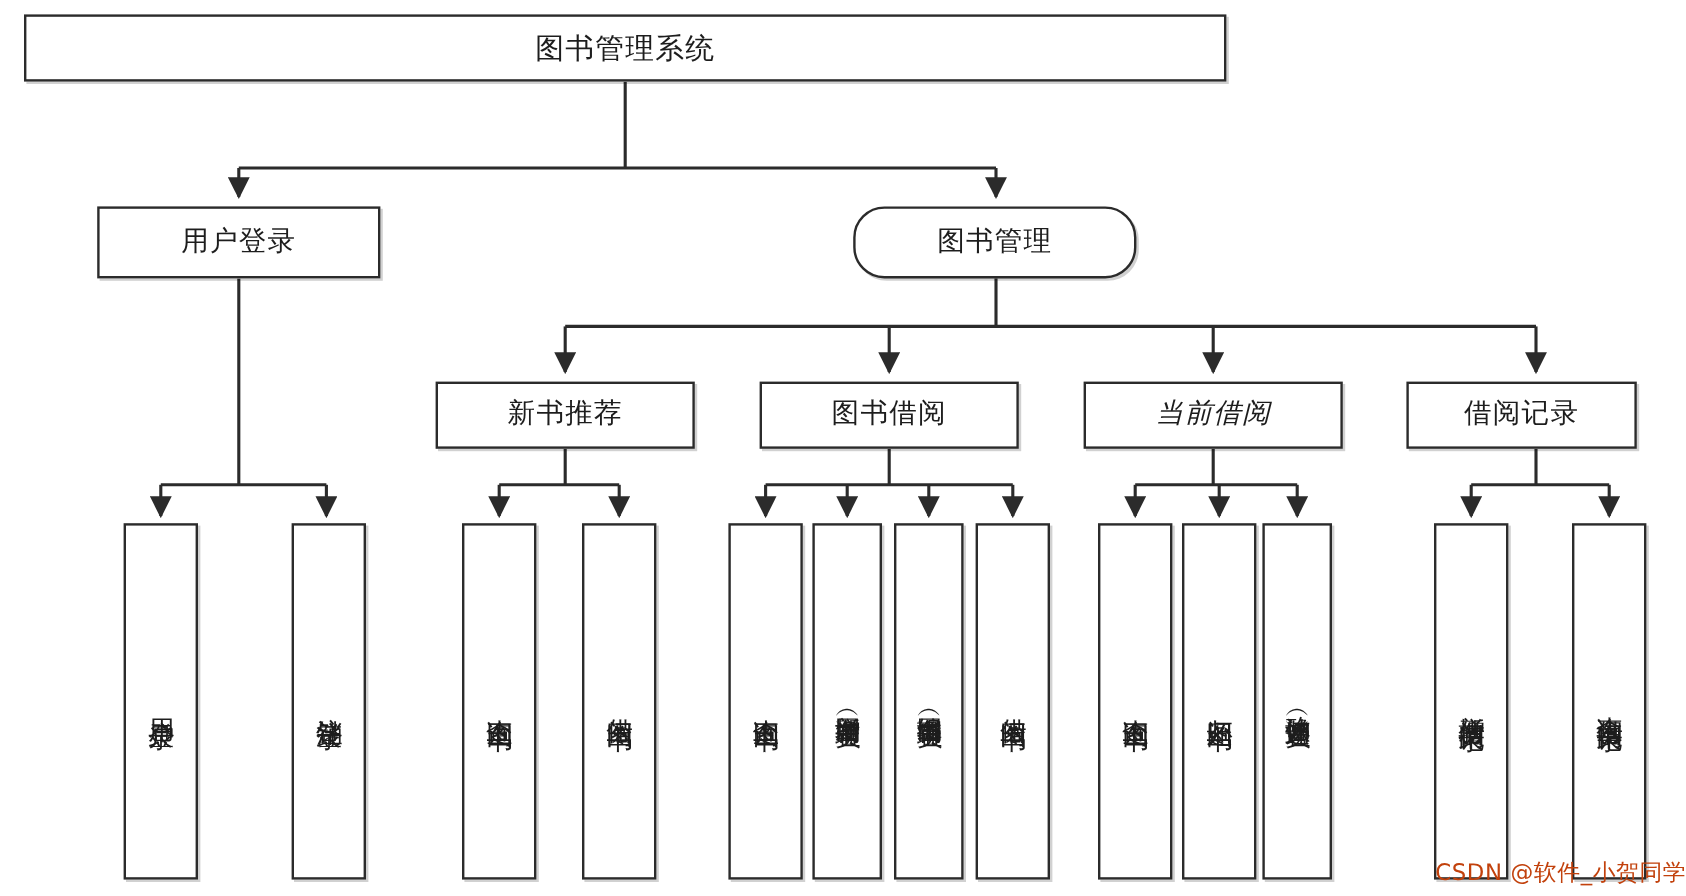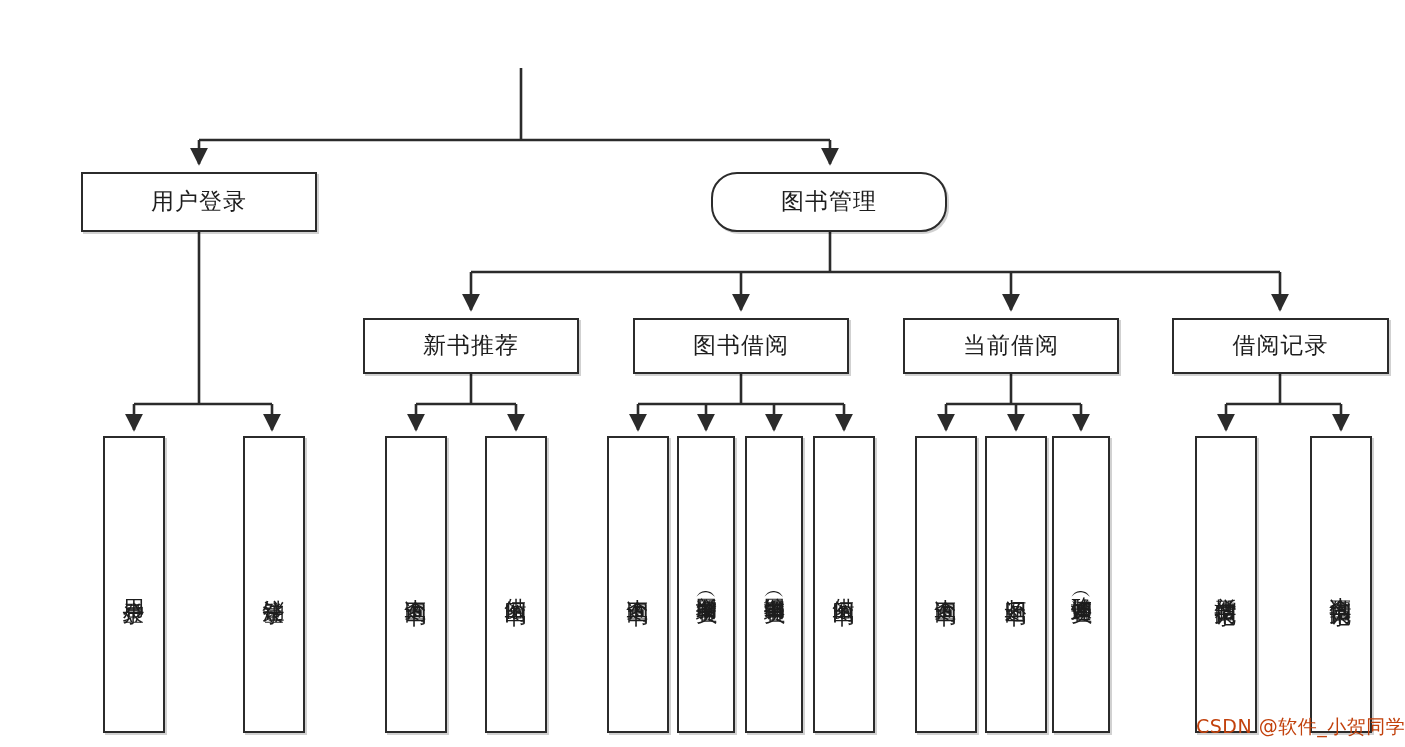--- a/index.html
+++ b/index.html
@@ -123,38 +123,41 @@
       <path d="M 1016 404 L 1016 430" marker-end="url(#arrow)"></path>
       <path d="M 1081 404 L 1081 430" marker-end="url(#arrow)"></path>
 
       <path d="M 1280 374 L 1280 404"></path>
       <path d="M 1226 404 L 1341 404"></path>
       <path d="M 1226 404 L 1226 430" marker-end="url(#arrow)"></path>
       <path d="M 1341 404 L 1341 430" marker-end="url(#arrow)"></path>
     </g>
   </svg>
 
+  <div class="node node-root" id="node-root" style="left: 20px; top: 12px; width: 1002px; height: 56px;">
+    <span class="node-label-h">图书管理系统</span>
+  </div>
 
   <div class="node" id="node-l2-0" style="left: 81px; top: 172px; width: 236px; height: 60px;">
     <span class="node-label-h">用户登录</span>
   </div>
   <div class="node" id="node-l2-1" style="left: 711px; top: 172px; width: 236px; height: 60px; border-radius: 26px;">
     <span class="node-label-h">图书管理</span>
   </div>
 
   <div class="node" id="node-l3-0" style="left: 363px; top: 318px; width: 216px; height: 56px;">
     <span class="node-label-h">新书推荐</span>
   </div>
   <div class="node" id="node-l3-1" style="left: 633px; top: 318px; width: 216px; height: 56px;">
     <span class="node-label-h">图书借阅</span>
   </div>
-  <div class="node" id="node-l3-2" style="left: 903px; top: 318px; width: 216px; height: 56px;">
+  <div class="node" id="node-l3-2" style="left: 903px; top: 318px; width: 216px; height: 56px; font-style: italic;">
     <span class="node-label-h">当前借阅</span>
   </div>
-  <div class="node" id="node-l3-3" style="left: 1172px; top: 318px; width: 217px; height: 56px;">
+  <div class="node" id="node-l3-3" style="left: 1172px; top: 318px; width: 192px; height: 56px;">
     <span class="node-label-h">借阅记录</span>
   </div>
 
   <div class="node node-vertical" id="leaf-0" style="left: 103px; top: 436px; width: 62px; height: 297px;">
     <span class="node-label-v">用户登录</span>
   </div>
   <div class="node node-vertical" id="leaf-1" style="left: 243px; top: 436px; width: 62px; height: 297px;">
     <span class="node-label-v">注销登录</span>
   </div>
   <div class="node node-vertical" id="leaf-2" style="left: 385px; top: 436px; width: 62px; height: 297px;">

